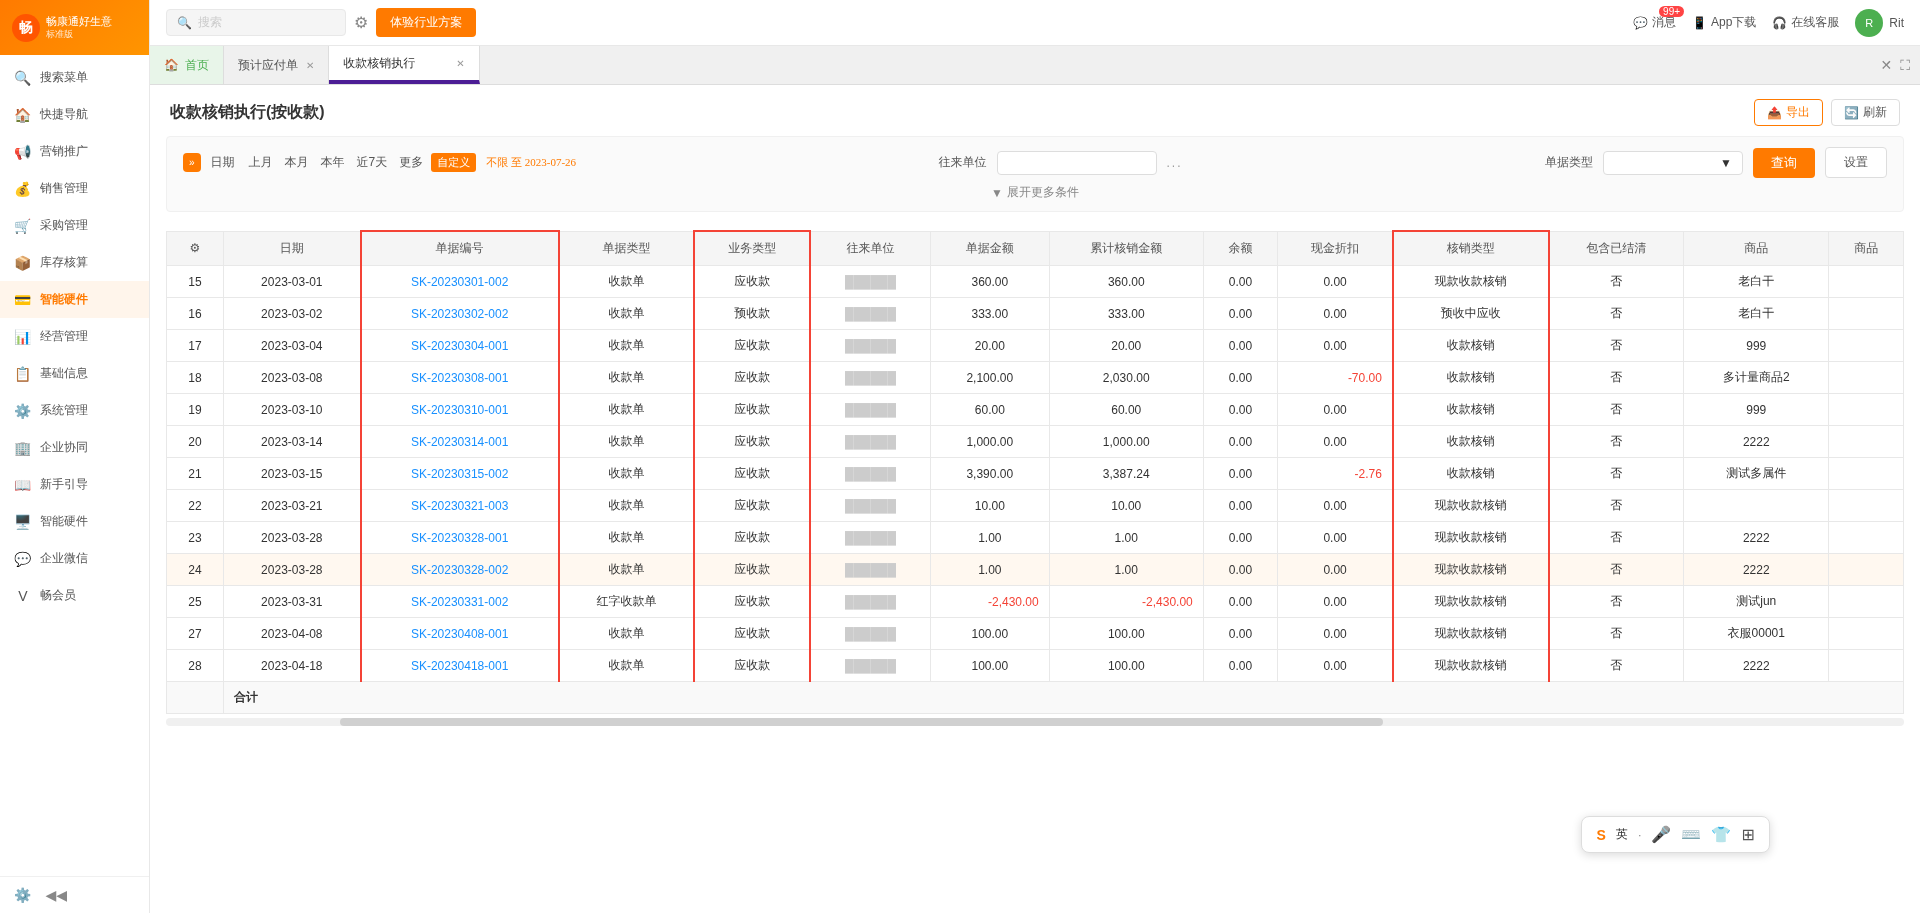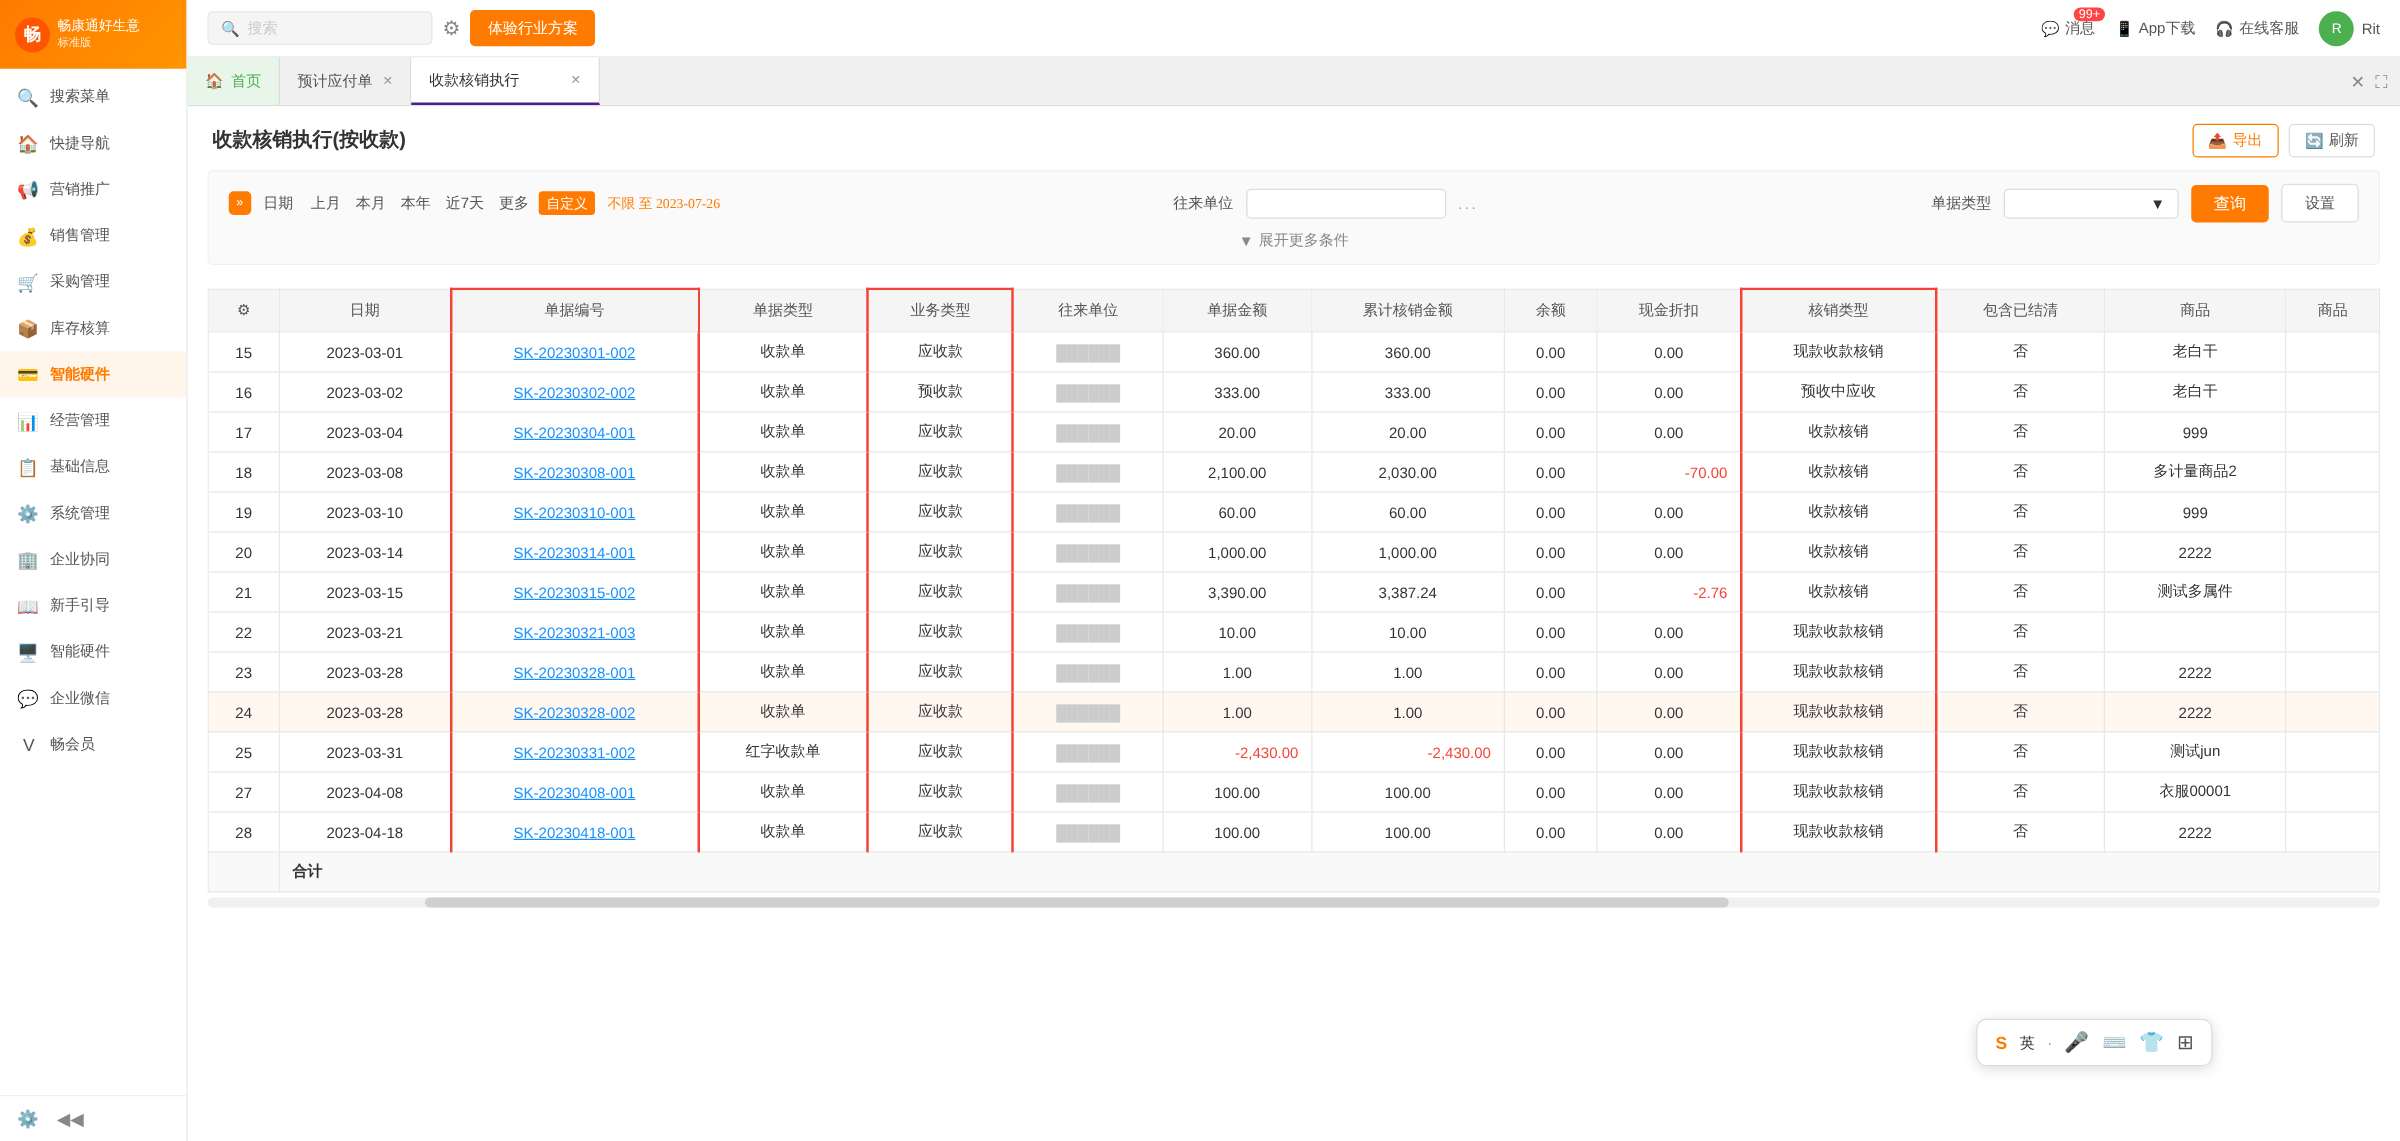--- a/index.html
+++ b/index.html
@@ -83,21 +83,21 @@
       display: flex; align-items: stretch;
       border-bottom: 1px solid #ddd;
       min-height: 38px;
     }
     .tab {
       display: flex; align-items: center; gap: 6px;
       padding: 0 14px; cursor: pointer; font-size: 12px;
       border-right: 1px solid #ddd; background: #f0f0f0; color: #555;
       white-space: nowrap; min-height: 38px;
     }
-    .tab.active { background: #fff; color: #333; border-bottom: 2px solid #4c1d95; gap: 39px; }
+    .tab.active { background: #fff; color: #333; border-bottom: 4px solid #4c1d95; gap: 39px; }
     .tab-home { background: #e8f5e9; color: #4caf50; }
     .tab-close { color: #999; font-size: 10px; margin-left: 2px; }
     .tabbar-spacer { flex: 1; }
     .tabbar-actions { display: flex; align-items: center; gap: 8px; padding: 0 10px; }
     .tabbar-action-btn { cursor: pointer; color: #888; font-size: 14px; }
 
     
     .page-content { flex: 1; overflow: hidden; display: flex; flex-direction: column; background: #fff; }
 
     
@@ -154,21 +154,21 @@
       flex: 1; overflow: auto; margin: 10px 16px 0;
     }
     table { width: 100%; border-collapse: collapse; font-size: 12px; }
     th {
       background: #f5f5f5; color: #555; font-weight: normal;
       padding: 8px 10px; border: 1px solid #e8e8e8; text-align: center;
       white-space: nowrap; position: sticky; top: 0; z-index: 1;
     }
     td { padding: 7px 10px; border: 1px solid #e8e8e8; color: #333; text-align: center; white-space: nowrap; }
     .row-highlight td { background: #fff8f0; }
-    .link-blue { color: #1890ff; text-decoration: underline; cursor: pointer; }
+    .link-blue { color: #1890ff; cursor: pointer; }
     .text-red { color: #f44336; text-align: right; }
 
     
     .table-footer td { background: #f9f9f9; font-weight: bold; }
 
     
     .table-container::-webkit-scrollbar { height: 6px; width: 6px; }
     .table-container::-webkit-scrollbar-track { background: #f0f0f0; }
     .table-container::-webkit-scrollbar-thumb { background: #ccc; border-radius: 3px; }
 

